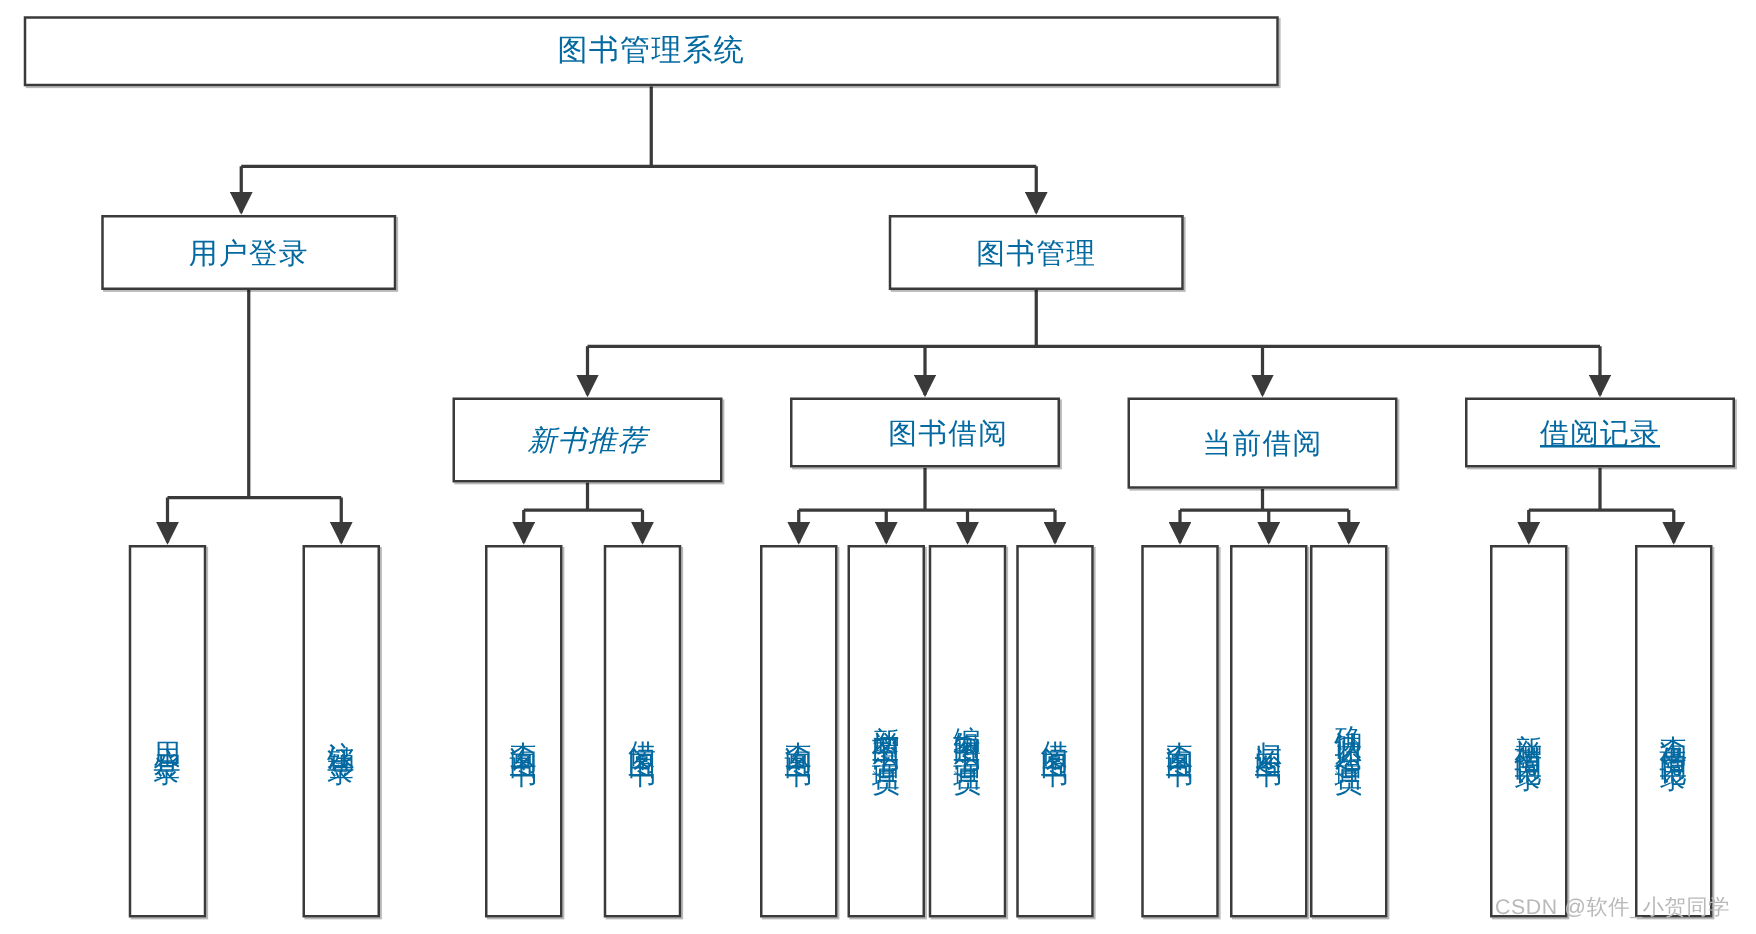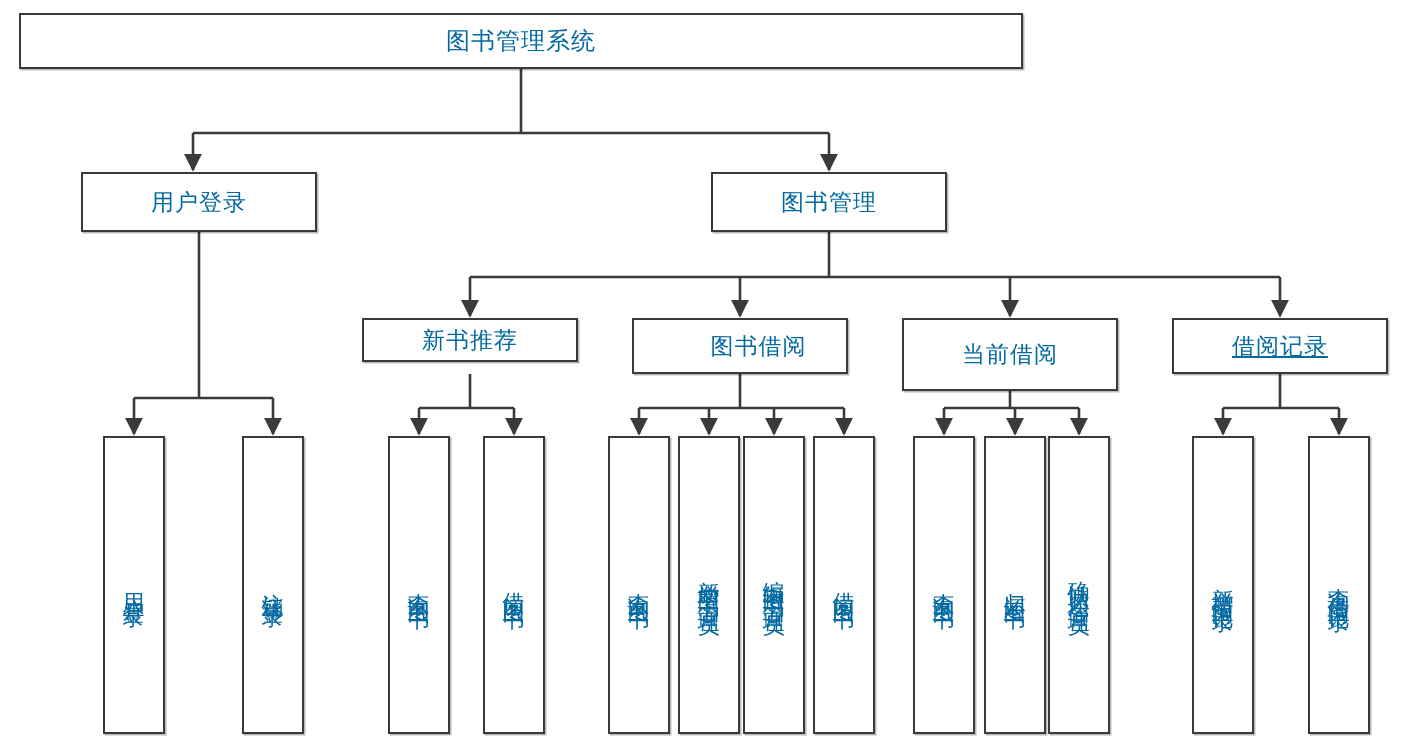--- a/index.html
+++ b/index.html
@@ -117,21 +117,21 @@
   <div id="node-layer">
       <div class="node horiz root" style="left: 19px; top: 13px; width: 1004px; height: 56px;">
         <span class="hlabel">图书管理系统</span>
       </div>
       <div class="node horiz" style="left: 81px; top: 172px; width: 236px; height: 60px;">
         <span class="hlabel">用户登录</span>
       </div>
       <div class="node horiz" style="left: 711px; top: 172px; width: 236px; height: 60px;">
         <span class="hlabel">图书管理</span>
       </div>
-      <div class="node horiz" style="left: 362px; top: 318px; width: 216px; height: 44px;">
+      <div class="node horiz" style="left: 362px; top: 318px; width: 216px; height: 68px; font-style: italic;">
         <span class="hlabel">新书推荐</span>
       </div>
       <div class="node horiz" style="left: 632px; top: 318px; width: 216px; height: 56px; padding-left: 37px;">
         <span class="hlabel">图书借阅</span>
       </div>
       <div class="node horiz" style="left: 902px; top: 318px; width: 216px; height: 73px;">
         <span class="hlabel">当前借阅</span>
       </div>
       <div class="node horiz" style="left: 1172px; top: 318px; width: 216px; height: 56px; text-decoration: underline;">
         <span class="hlabel">借阅记录</span>
@@ -170,13 +170,14 @@
         <span class="vlabel">确认归还（管理员）</span>
       </div>
       <div class="node vert" style="left: 1192px; top: 436px; width: 62px; height: 298px;">
         <span class="vlabel">新增借阅记录</span>
       </div>
       <div class="node vert" style="left: 1308px; top: 436px; width: 62px; height: 298px;">
         <span class="vlabel">查询借阅记录</span>
       </div>
     </div>
 
+  <div class="watermark" style="left:1196px; top:714px;">CSDN @软件_小贺同学</div>
 </div>
 
 </body></html>

